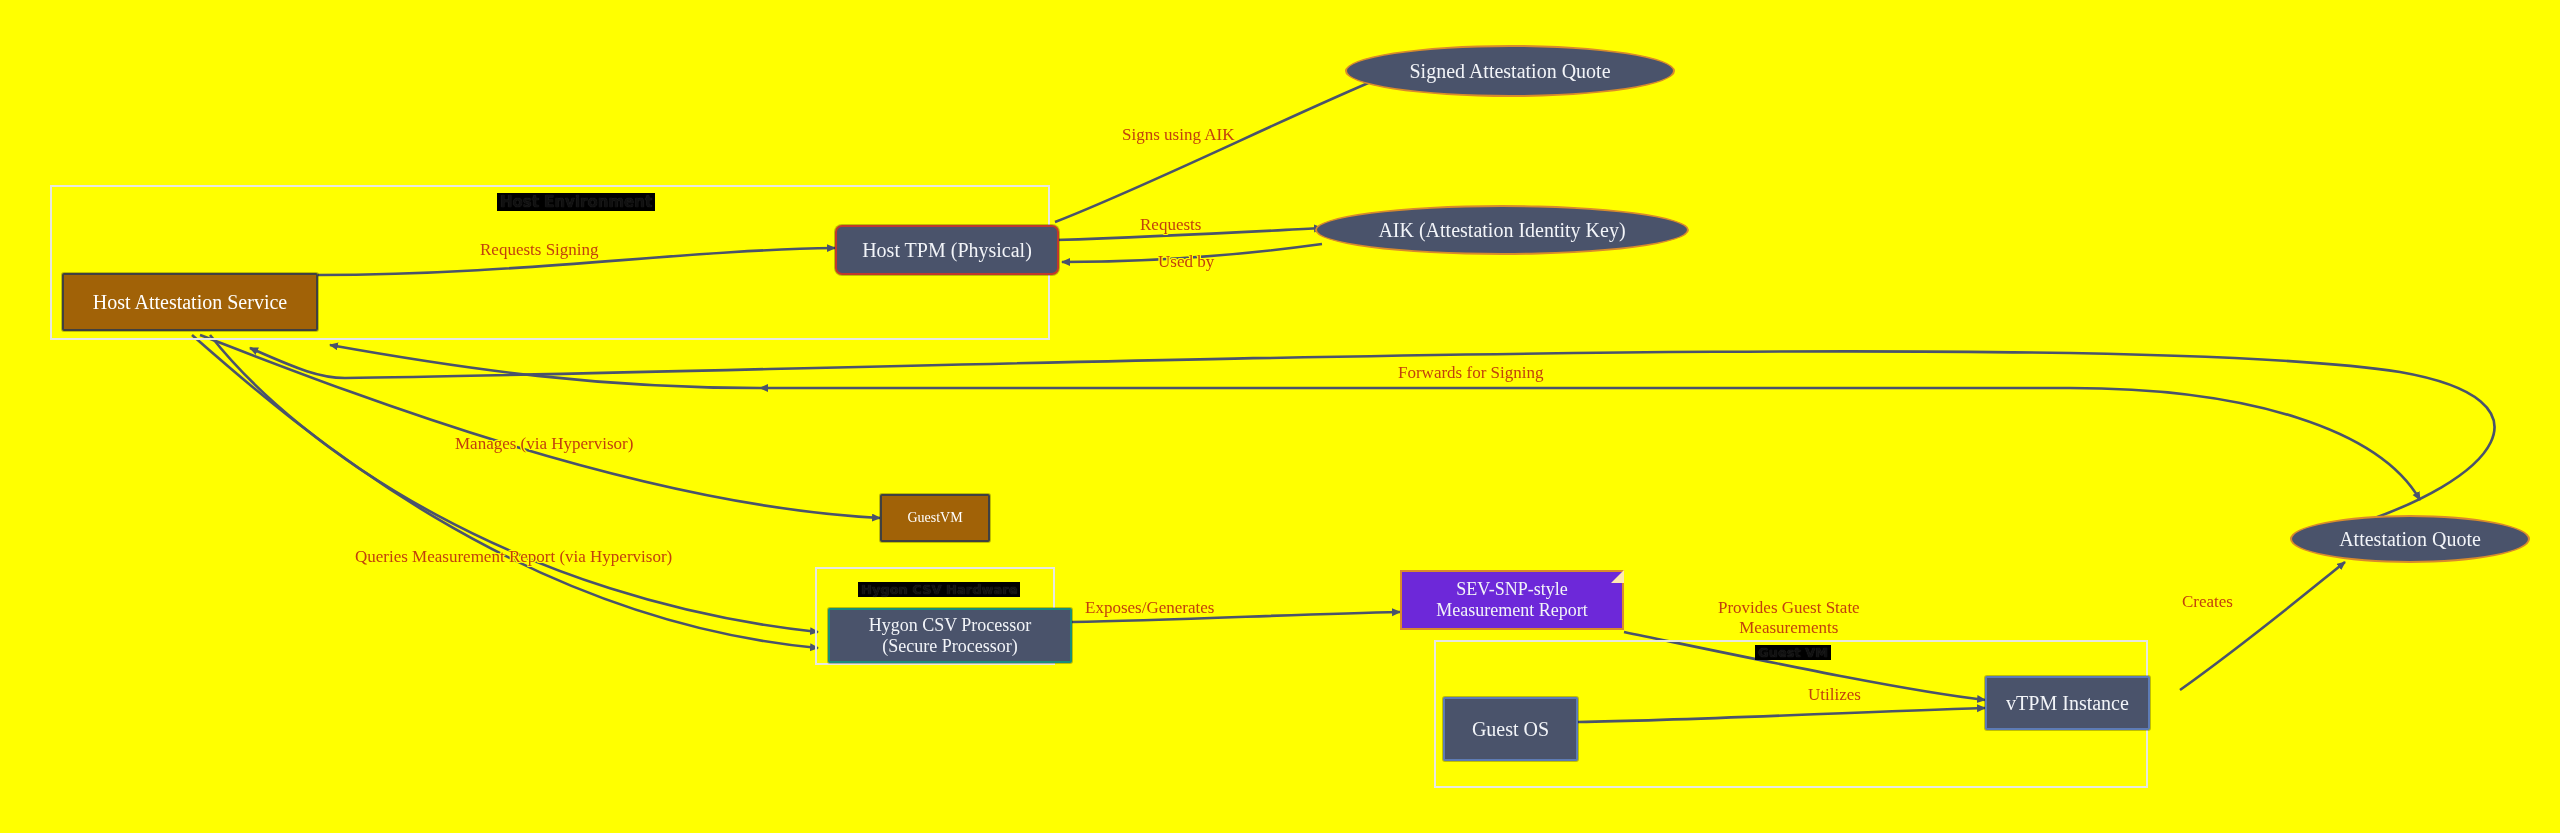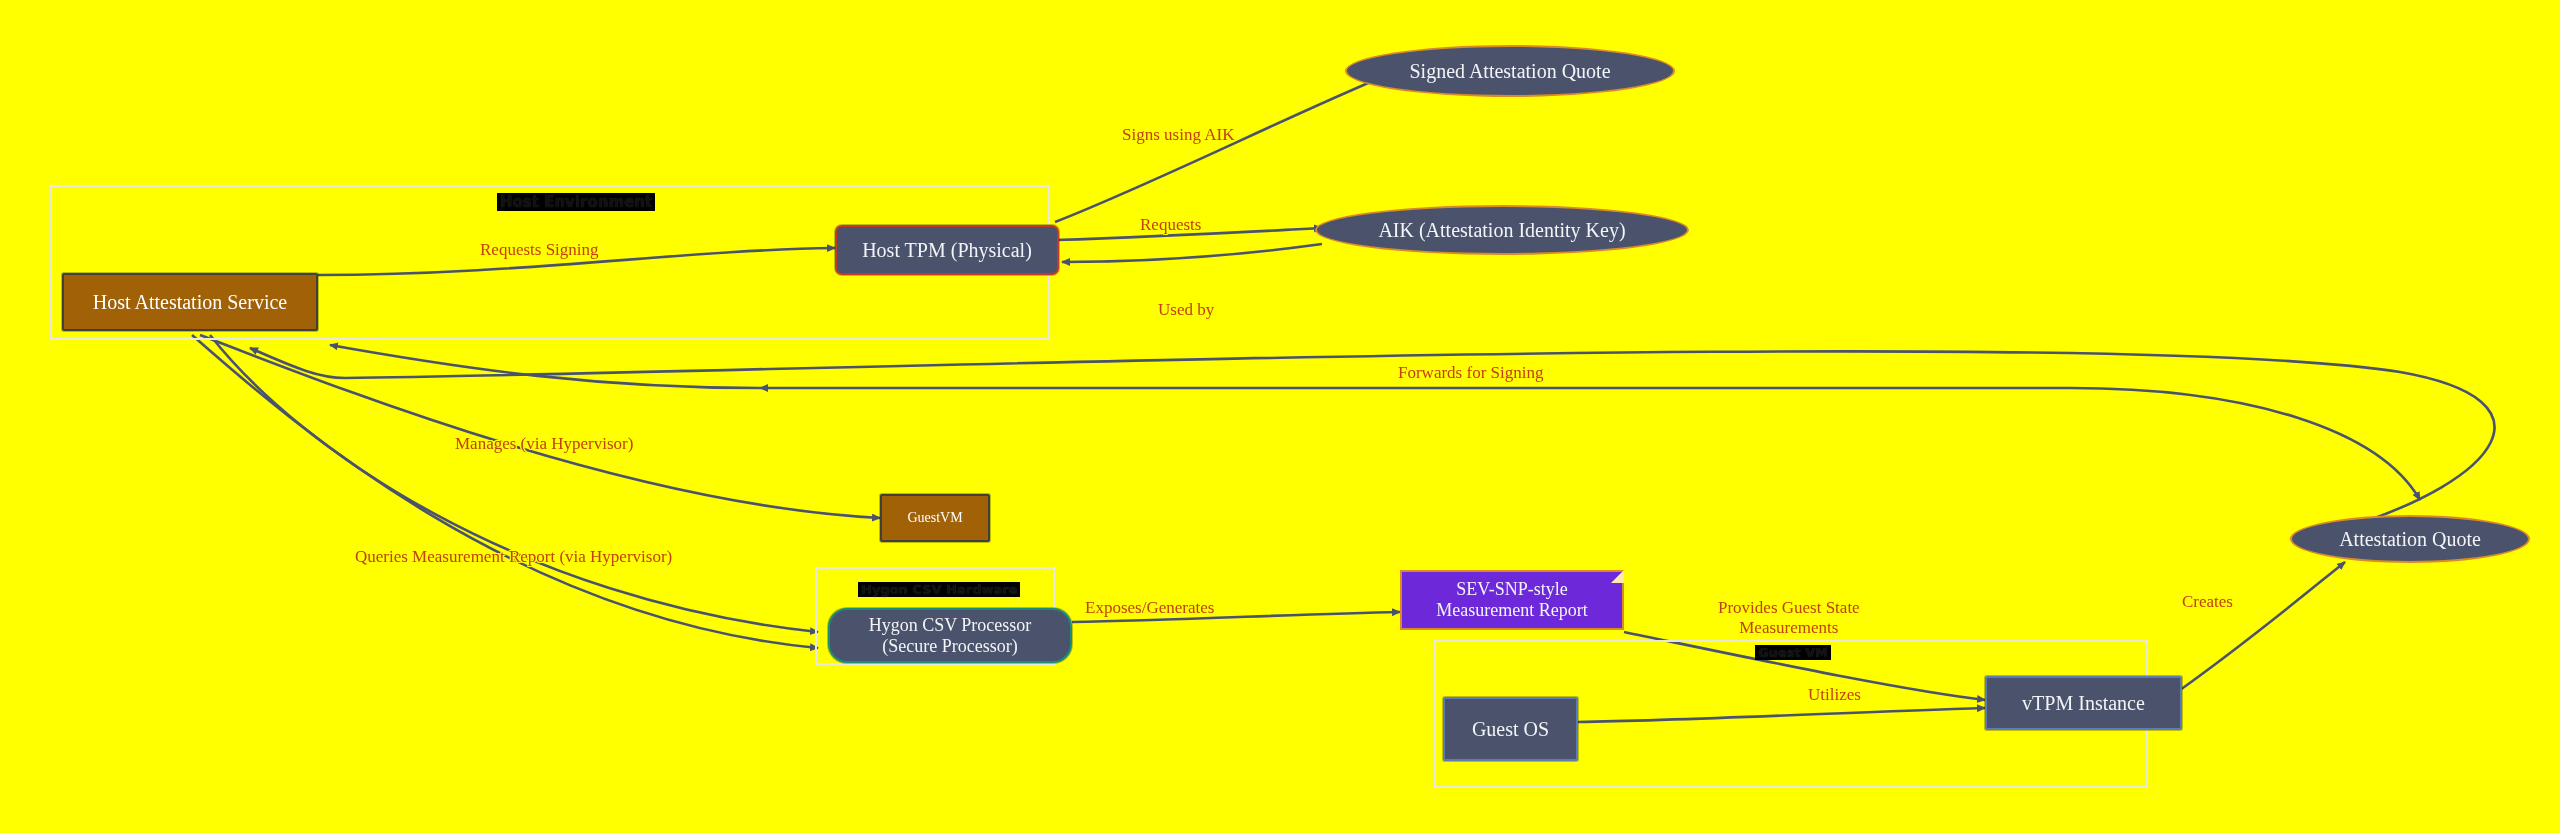--- a/index.html
+++ b/index.html
@@ -16,21 +16,21 @@
   .node{position:absolute;box-sizing:border-box;display:flex;align-items:center;justify-content:center;text-align:center;color:#f2f4f8;line-height:1.15;}
 
   
   .box{
     background:#4a536b;
     border:2px solid #5d7bb5;
     border-radius:2px;
     box-shadow:0 0 0 1px rgba(0,0,0,.25);
   }
   .box.red{border-color:#c0392b;border-radius:7px;}
-  .box.teal{border-color:#1a8e7a;border-radius:19px;}
+  .box.teal{border-color:#1a8e7a;}
   .box.blue-fill{background:#a16207;border:2px solid #404040;color:#ffffff;text-align:center;}
 
   
   .note{
     background:#6d28d9;
     border:2px solid #d98b2b;
     position:absolute;
     box-sizing:border-box;
     display:flex;align-items:center;justify-content:center;text-align:center;
     color:#f2f4f8;line-height:1.15;
@@ -159,35 +159,35 @@
 
   <div class="note" style="left:1400px;top:570px;width:224px;height:60px;font-size:18px;flex-direction:column;">
     <span>SEV-SNP-style</span>
     <span>Measurement Report</span>
   </div>
 
   <div class="node box" style="left:1443px;top:697px;width:135px;height:64px;font-size:20px;border-color:#5d7bb5;">
     <span>Guest OS</span>
   </div>
 
-  <div class="node box" style="left:1985px;top:676px;width:197px;height:54px;font-size:20px;border-color:#5d7bb5;">
+  <div class="node box" style="left:1985px;top:676px;width:165px;height:54px;font-size:20px;border-color:#5d7bb5;">
     <span>vTPM Instance</span>
   </div>
 
   <div class="ellipse" style="left:2290px;top:515px;width:240px;height:48px;font-size:20px;">
     <span>Attestation Quote</span>
   </div>
 
   <div class="edge-label" style="left:480px;top:240px;font-size:17px;">Requests Signing</div>
 
   <div class="edge-label" style="left:1122px;top:125px;font-size:17px;">Signs using AIK</div>
 
   <div class="edge-label" style="left:1140px;top:215px;font-size:17px;">Requests</div>
 
-  <div class="edge-label" style="left:1158px;top:252px;font-size:17px;margin-top:48px;">Used by</div>
+  <div class="edge-label" style="left:1158px;top:252px;font-size:17px;">Used by</div>
 
   <div class="edge-label" style="left:455px;top:434px;font-size:17px;">Manages (via Hypervisor)</div>
 
   <div class="edge-label" style="left:355px;top:547px;font-size:17px;">Queries Measurement Report (via Hypervisor)</div>
 
   <div class="edge-label" style="left:1085px;top:598px;font-size:17px;">Exposes/Generates</div>
 
   <div class="edge-label two-line" style="left:1718px;top:598px;font-size:17px;text-align:center;">
     <div>Provides Guest State</div>
     <div>Measurements</div>

